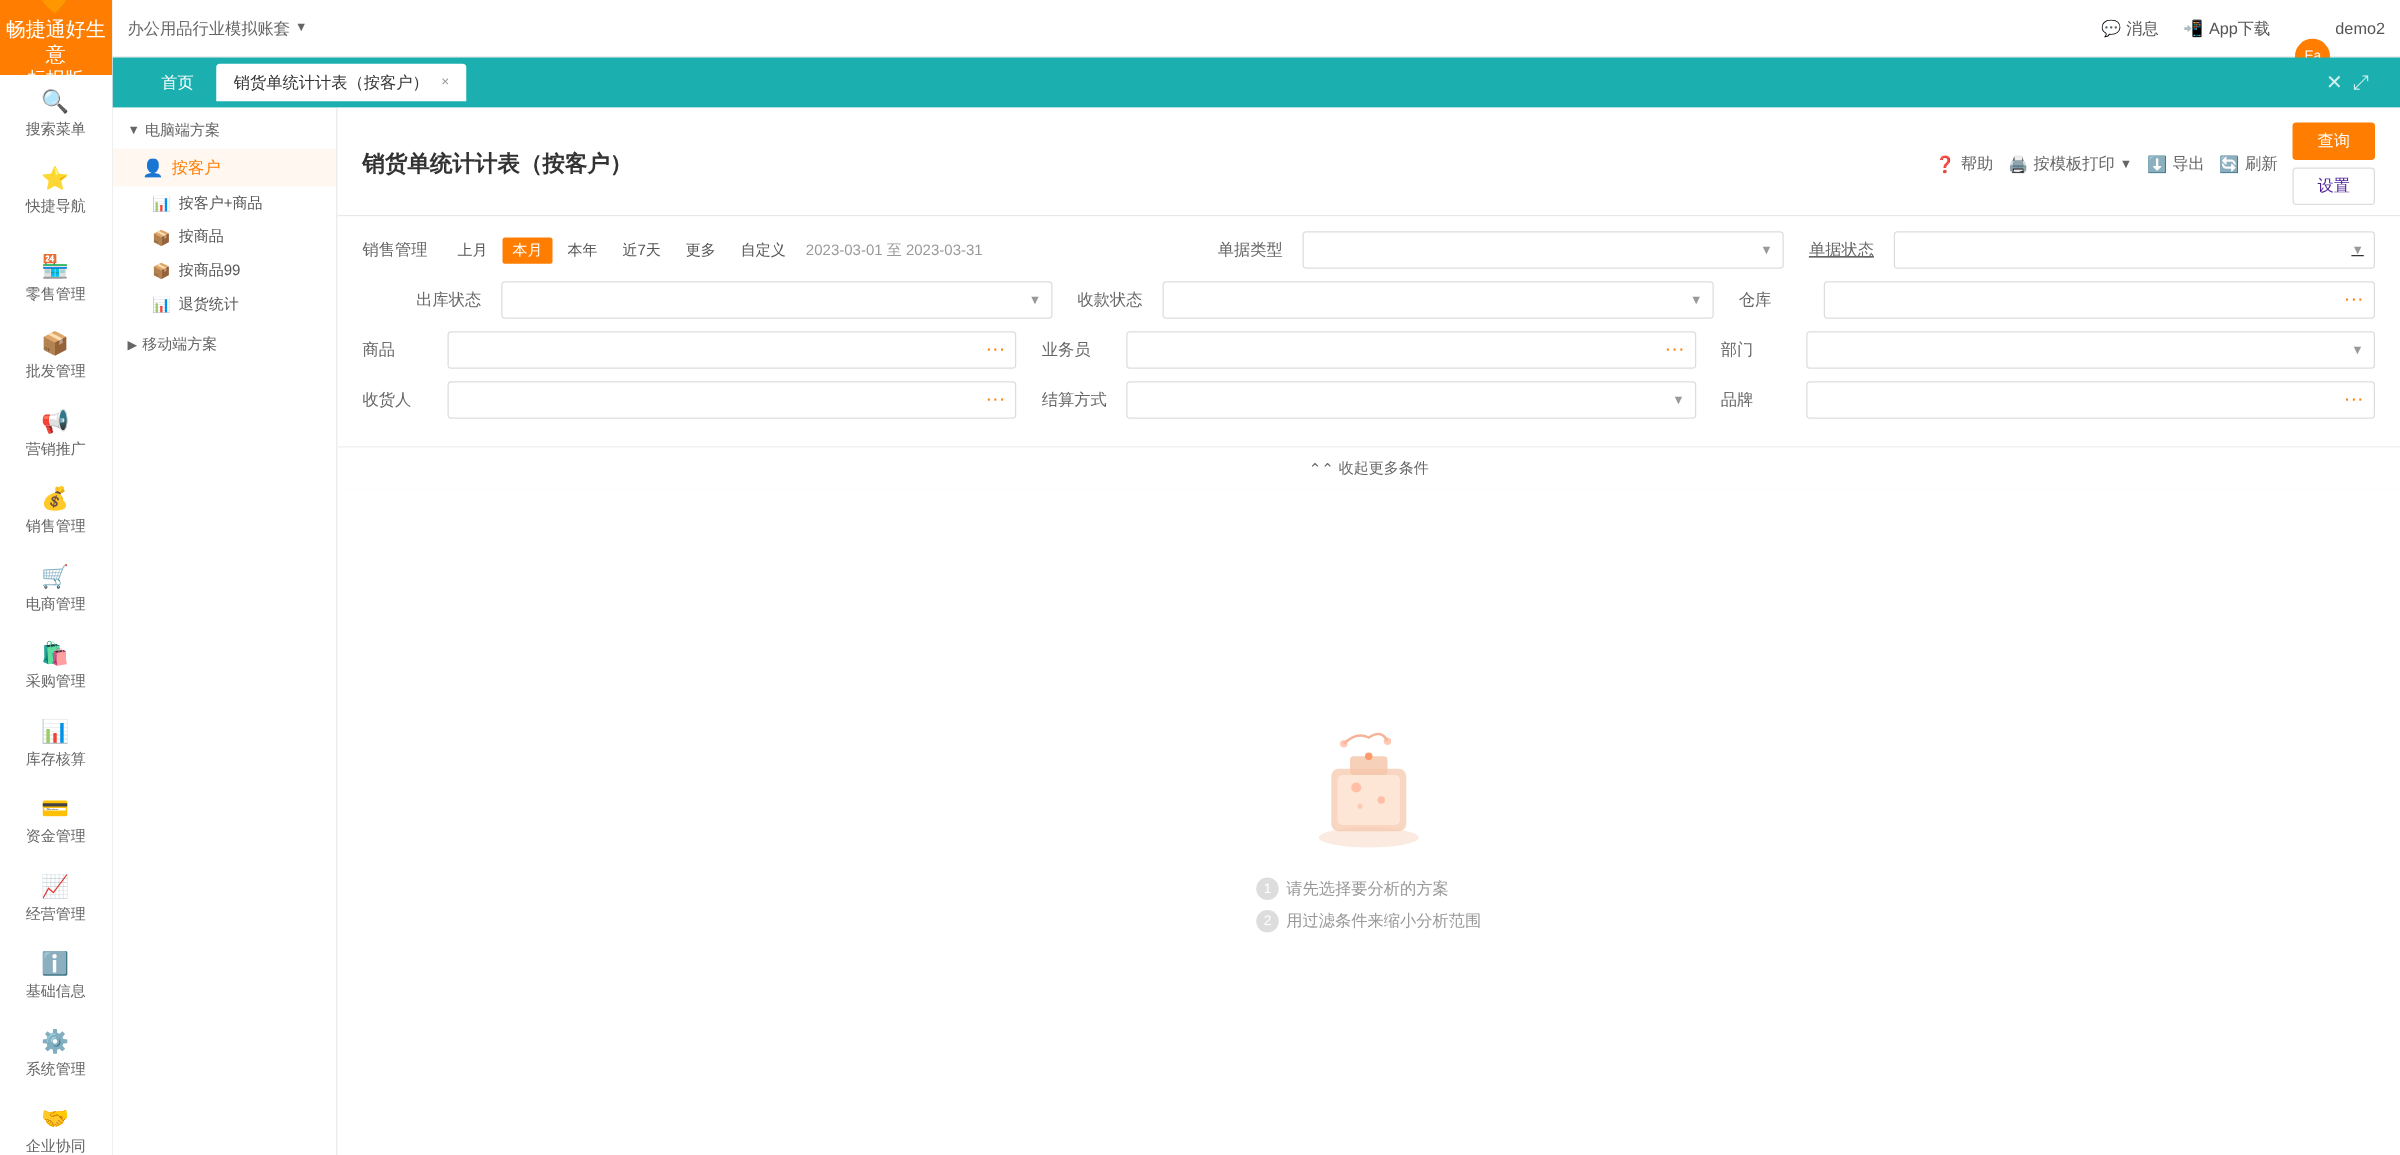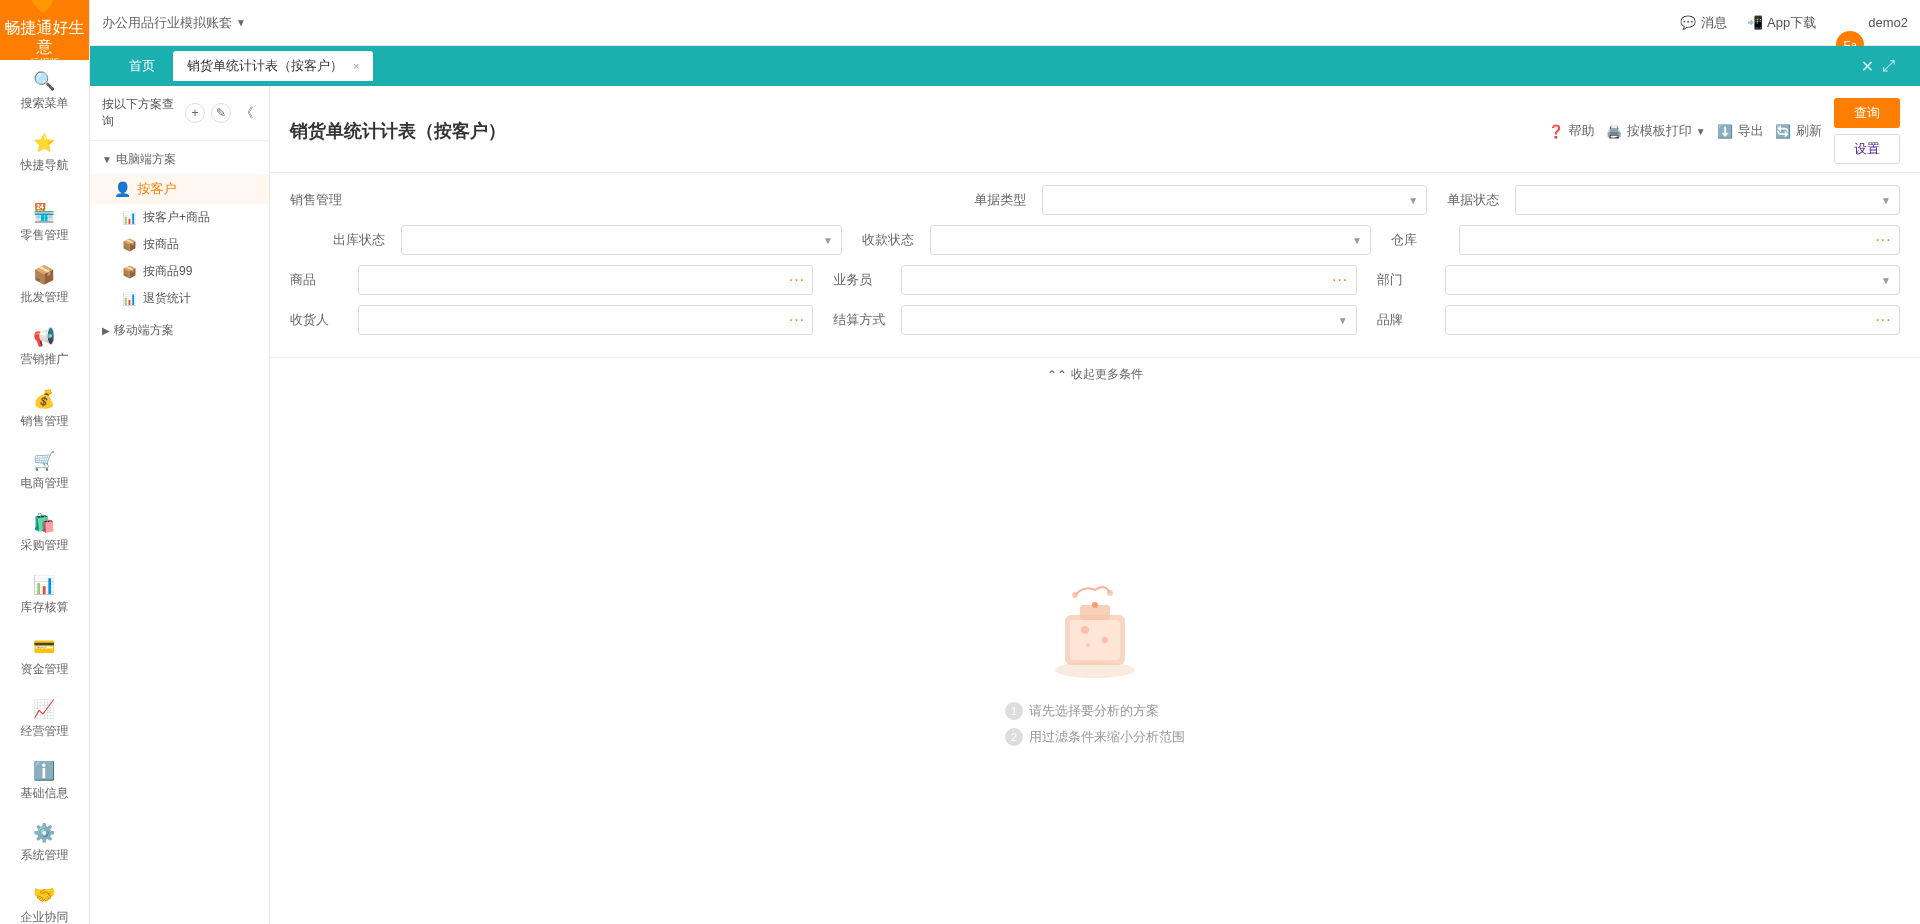--- a/index.html
+++ b/index.html
@@ -86,21 +86,21 @@
     .empty-text-item { display: flex; align-items: center; gap: 6px; }
     .empty-num { width: 18px; height: 18px; border-radius: 50%; background: #ddd; display: flex; align-items: center; justify-content: center; color: #fff; font-size: 11px; }
   </style>
 </head>
 <body>
 
 <div class="sidebar">
   <div class="sidebar-logo">
     <span class="sidebar-logo-icon">🧡</span>
     <span style="font-size:16px;line-height:1.2;text-align:center;">畅捷通好生意</span>
-    <span style="font-size:10px;">标报版</span>
+    <span style="font-size:15px;">标报版</span>
   </div>
 
   <div class="sidebar-item">
     <span class="icon">🔍</span>
     <span>搜索菜单</span>
   </div>
   <div class="sidebar-item">
     <span class="icon">⭐</span>
     <span>快捷导航</span>
   </div>
@@ -194,34 +194,20 @@
     </div>
     <div class="tab-bar-right">
       <span class="tab-bar-btn">✕</span>
       <span class="tab-bar-btn">⤢</span>
     </div>
   </div>
 
   <div class="content-area">
 
     <div class="left-panel">
-      <div class="left-panel-header">
-        <span style="font-size:12px;color:#555;">按以下方案查询</span>
-        <div class="left-panel-actions">
-          <div class="left-panel-action-btn">
-            <span>+</span>
-          </div>
-          <div class="left-panel-action-btn">
-            <span>✎</span>
-          </div>
-          <div class="left-panel-action-btn" style="border:none;font-size:13px;">
-            <span>《</span>
-          </div>
-        </div>
-      </div>
 
       <div class="plan-section">
         <div class="plan-group-title">
           <span style="font-size:10px;">▼</span>
           <span>电脑端方案</span>
         </div>
         <div class="plan-item active">
           <span class="item-icon">👤</span>
           <span>按客户</span>
         </div>
@@ -276,31 +262,42 @@
             <button class="settings-btn">设置</button>
           </div>
         </div>
       </div>
 
       <div class="filter-area">
 
         <div class="filter-row">
           <div class="filter-item" style="flex:2.2;">
             <span class="filter-label">销售管理</span>
+            <div class="date-filter">
+              <div class="date-tabs">
+                <span class="date-tab">上月</span>
+                <span class="date-tab active">本月</span>
+                <span class="date-tab">本年</span>
+                <span class="date-tab">近7天</span>
+                <span class="date-tab">更多</span>
+                <span class="date-tab">自定义</span>
+                <span class="date-range">2023-03-01 至 2023-03-31</span>
+              </div>
+            </div>
           </div>
           <div class="filter-separator"></div>
           <div class="filter-item" style="flex:1.5;">
             <span class="filter-label">单据类型</span>
             <div class="filter-input">
               <span></span>
               <span class="dropdown-arrow">▼</span>
             </div>
           </div>
           <div class="filter-separator"></div>
-          <div class="filter-item" style="flex:1.5;">
+          <div class="filter-item" style="flex:1.5;text-decoration:underline;">
             <span class="filter-label">单据状态</span>
             <div class="filter-input">
               <span></span>
               <span class="dropdown-arrow">▼</span>
             </div>
           </div>
         </div>
 
         <div class="filter-row">
           <div class="filter-item" style="flex:1.5;margin-left:43px;">

